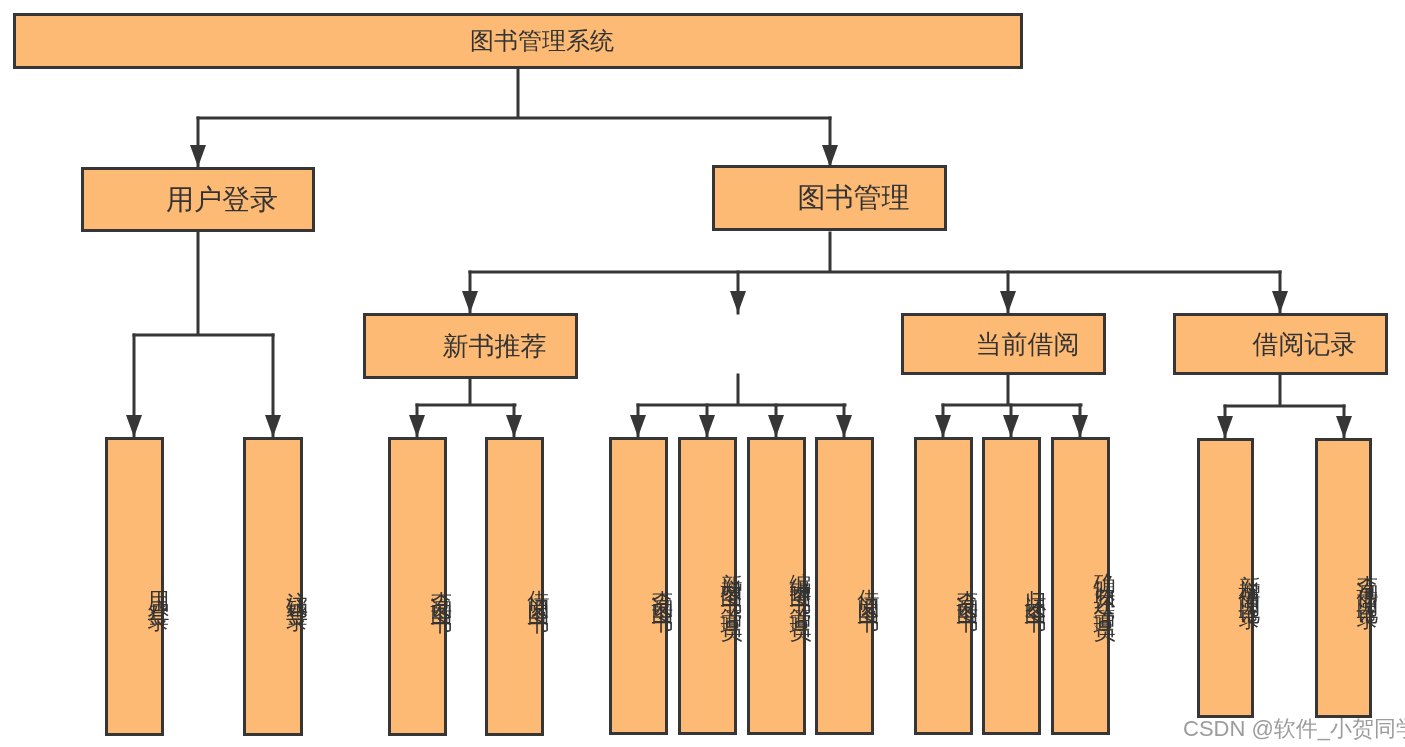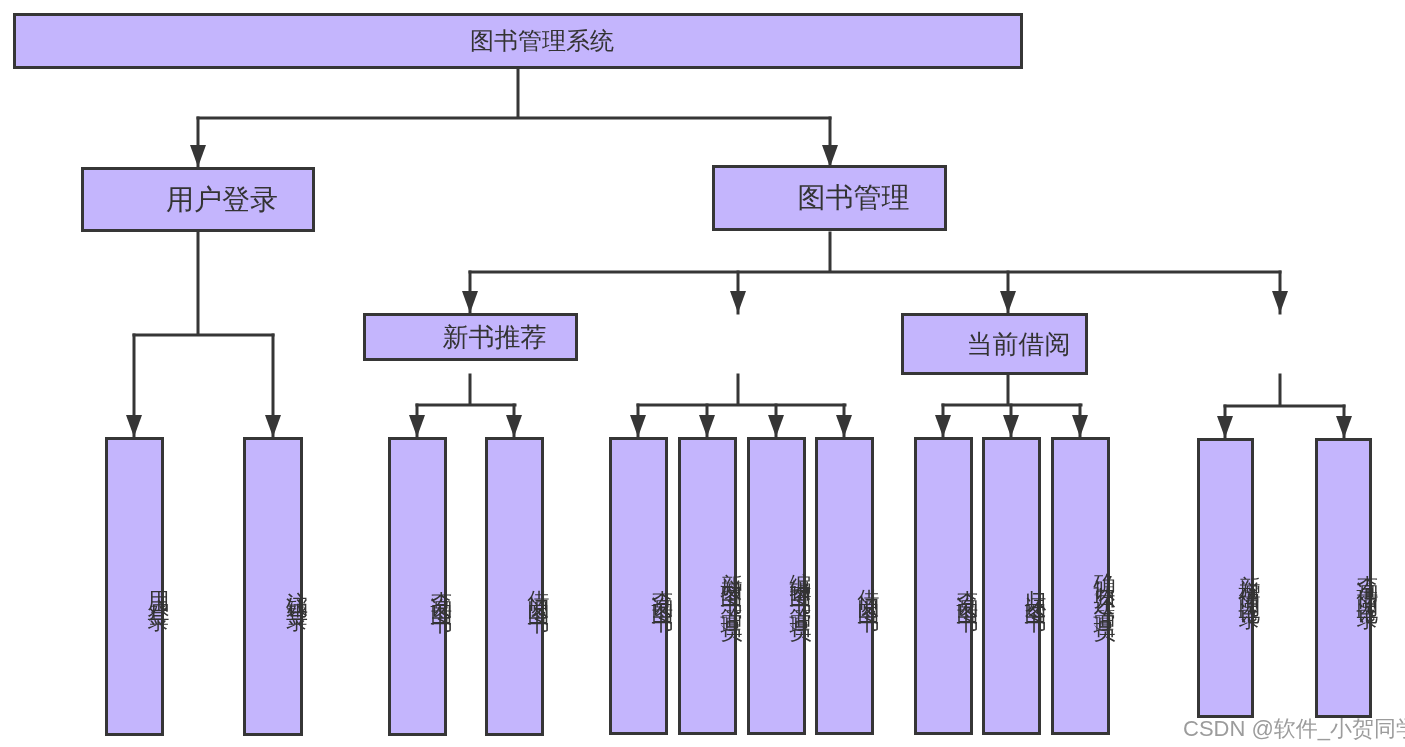--- a/index.html
+++ b/index.html
@@ -25,21 +25,21 @@
   }
   .connectors path {
     fill: none;
     stroke: var(--line);
     stroke-width: 3;
     stroke-linecap: square;
   }
   .node {
     position: absolute;
     box-sizing: border-box;
-    background: #c4b5fd;
+    background: #fdba74;
     border: 3px solid var(--line);
     display: flex;
     align-items: center;
     justify-content: center;
     padding-left: 48px;
   }
   .node .lbl { color: var(--text); white-space: nowrap; }
   .lvl-root .lbl { font-size: 24px; }
   .lvl-2 .lbl { font-size: 28px; }
   .lvl-3 .lbl { font-size: 26px; }
@@ -123,25 +123,28 @@
     <span class="lbl">图书管理系统</span>
   </div>
 
   <div class="node lvl-2" style="left:81px;top:167px;width:234px;height:65px">
     <span class="lbl">用户登录</span>
   </div>
   <div class="node lvl-2" style="left:712px;top:165px;width:235px;height:66px">
     <span class="lbl">图书管理</span>
   </div>
 
-  <div class="node lvl-3" style="left:363px;top:313px;width:215px;height:48px">
+  <div class="node lvl-3" style="left:363px;top:313px;width:215px;height:66px">
     <span class="lbl">新书推荐</span>
   </div>
-  <div class="node lvl-3" style="left:901px;top:313px;width:187px;height:62px">
+  <div class="node lvl-3" style="left:901px;top:313px;width:205px;height:62px">
     <span class="lbl">当前借阅</span>
+  </div>
+  <div class="node lvl-3" style="left:1173px;top:313px;width:215px;height:62px">
+    <span class="lbl">借阅记录</span>
   </div>
 
   <div class="node leaf" style="left:105px;top:437px;width:59px;height:299px">
     <span class="lbl">用户登录</span>
   </div>
   <div class="node leaf" style="left:243px;top:437px;width:60px;height:299px">
     <span class="lbl">注销登录</span>
   </div>
 
   <div class="node leaf" style="left:388px;top:437px;width:59px;height:299px">

